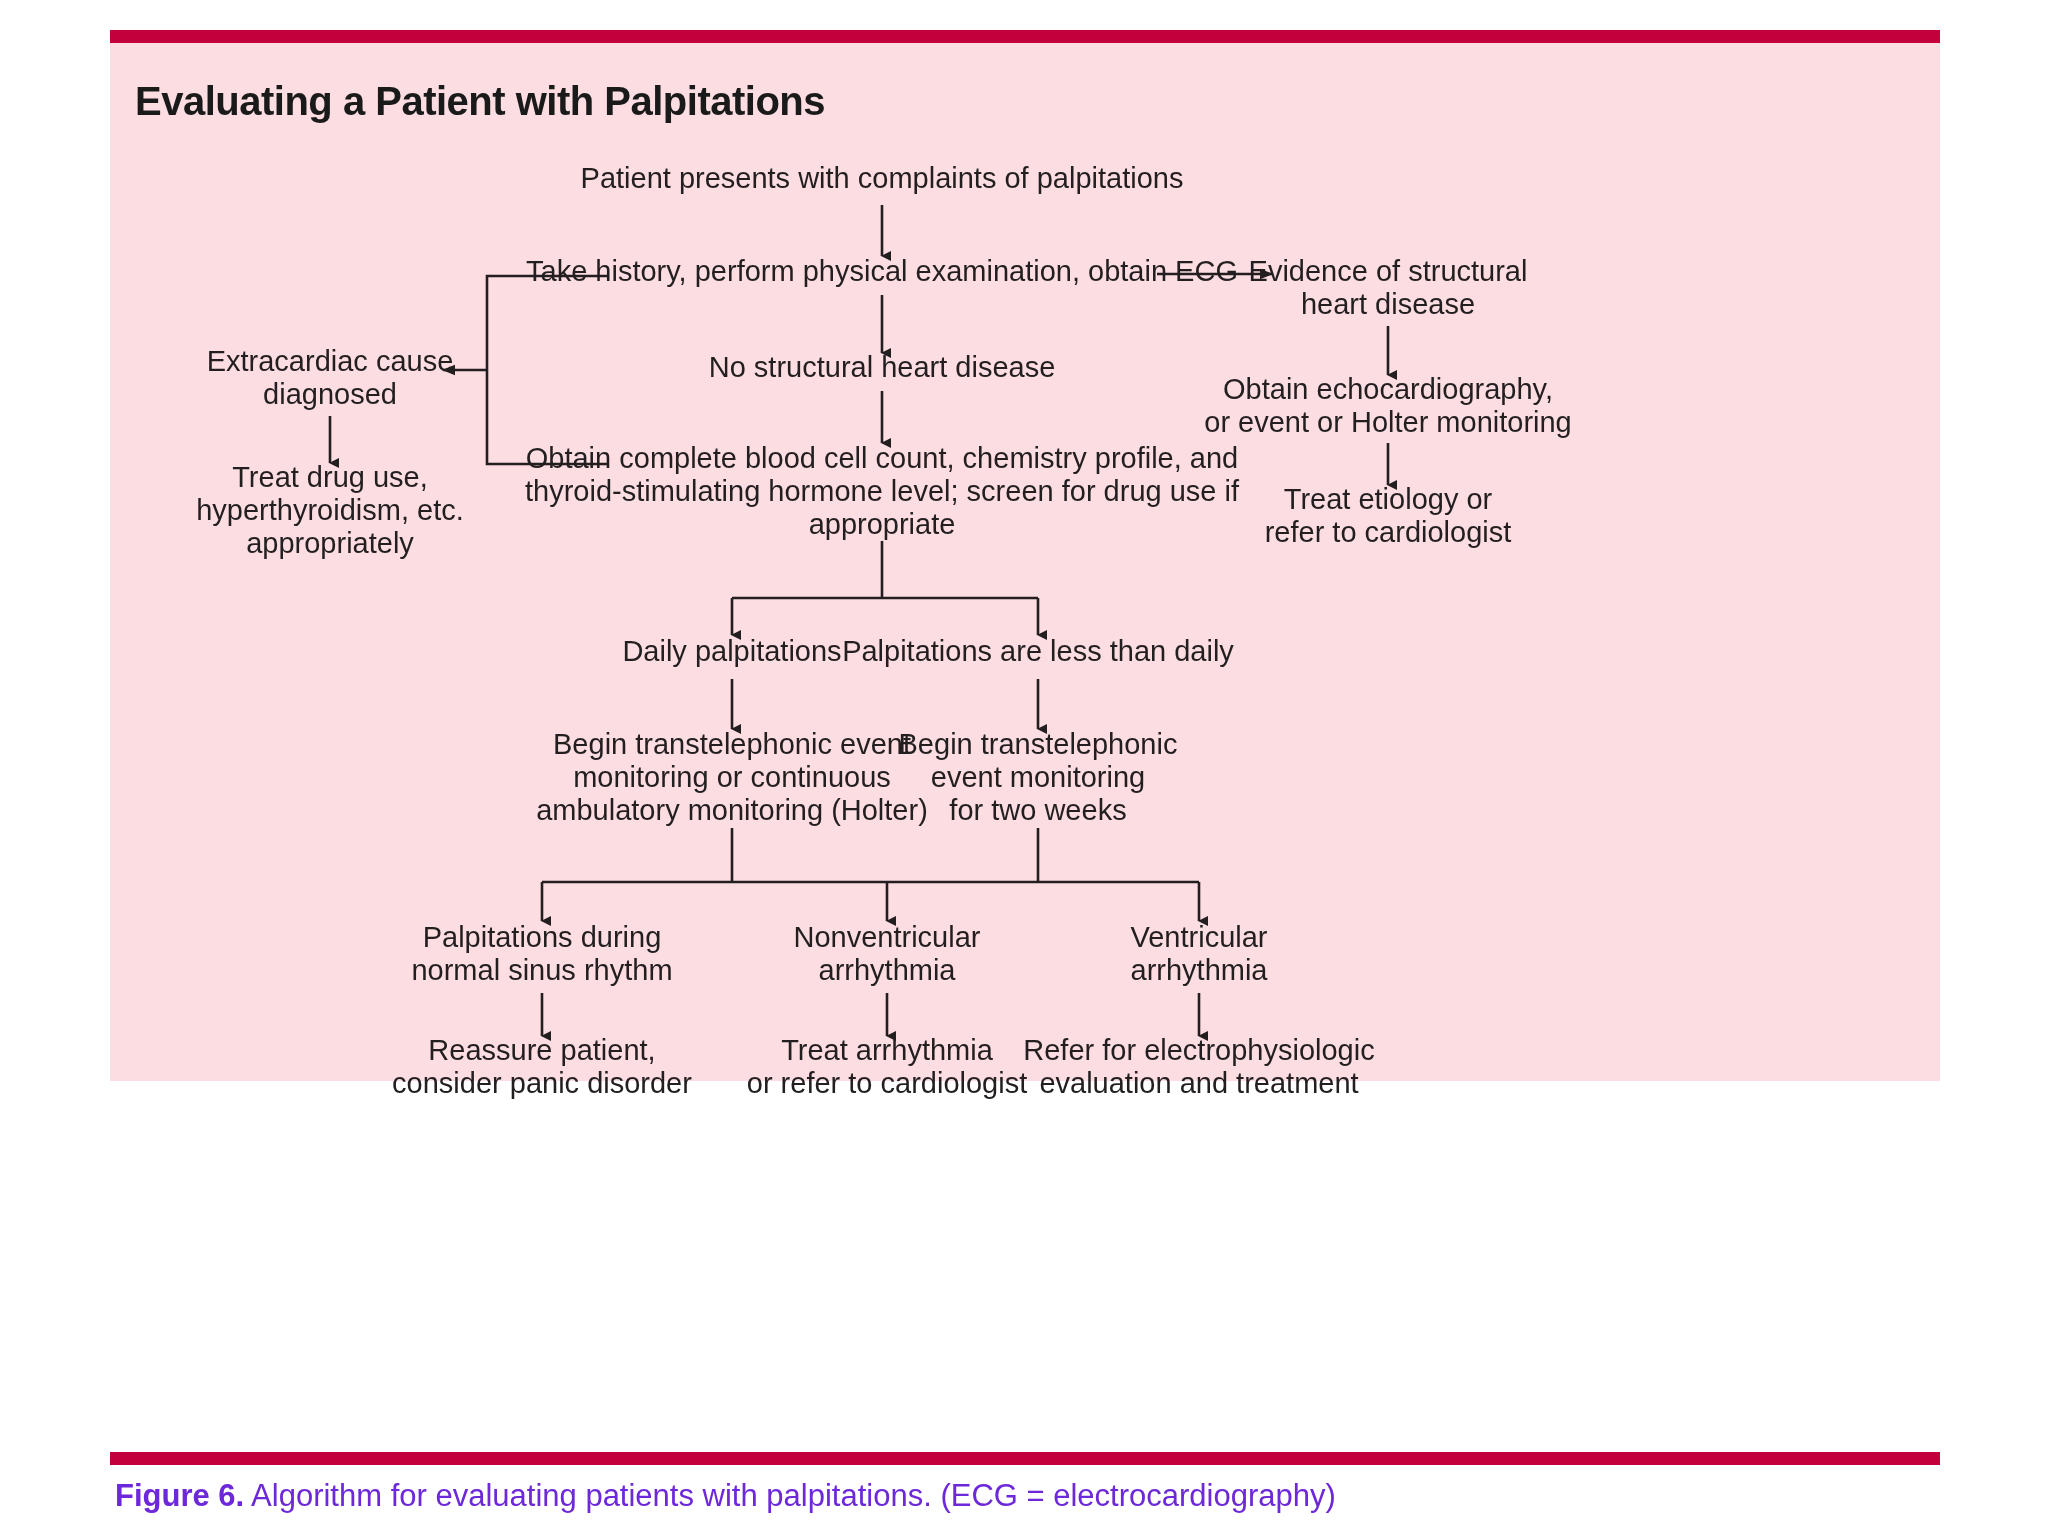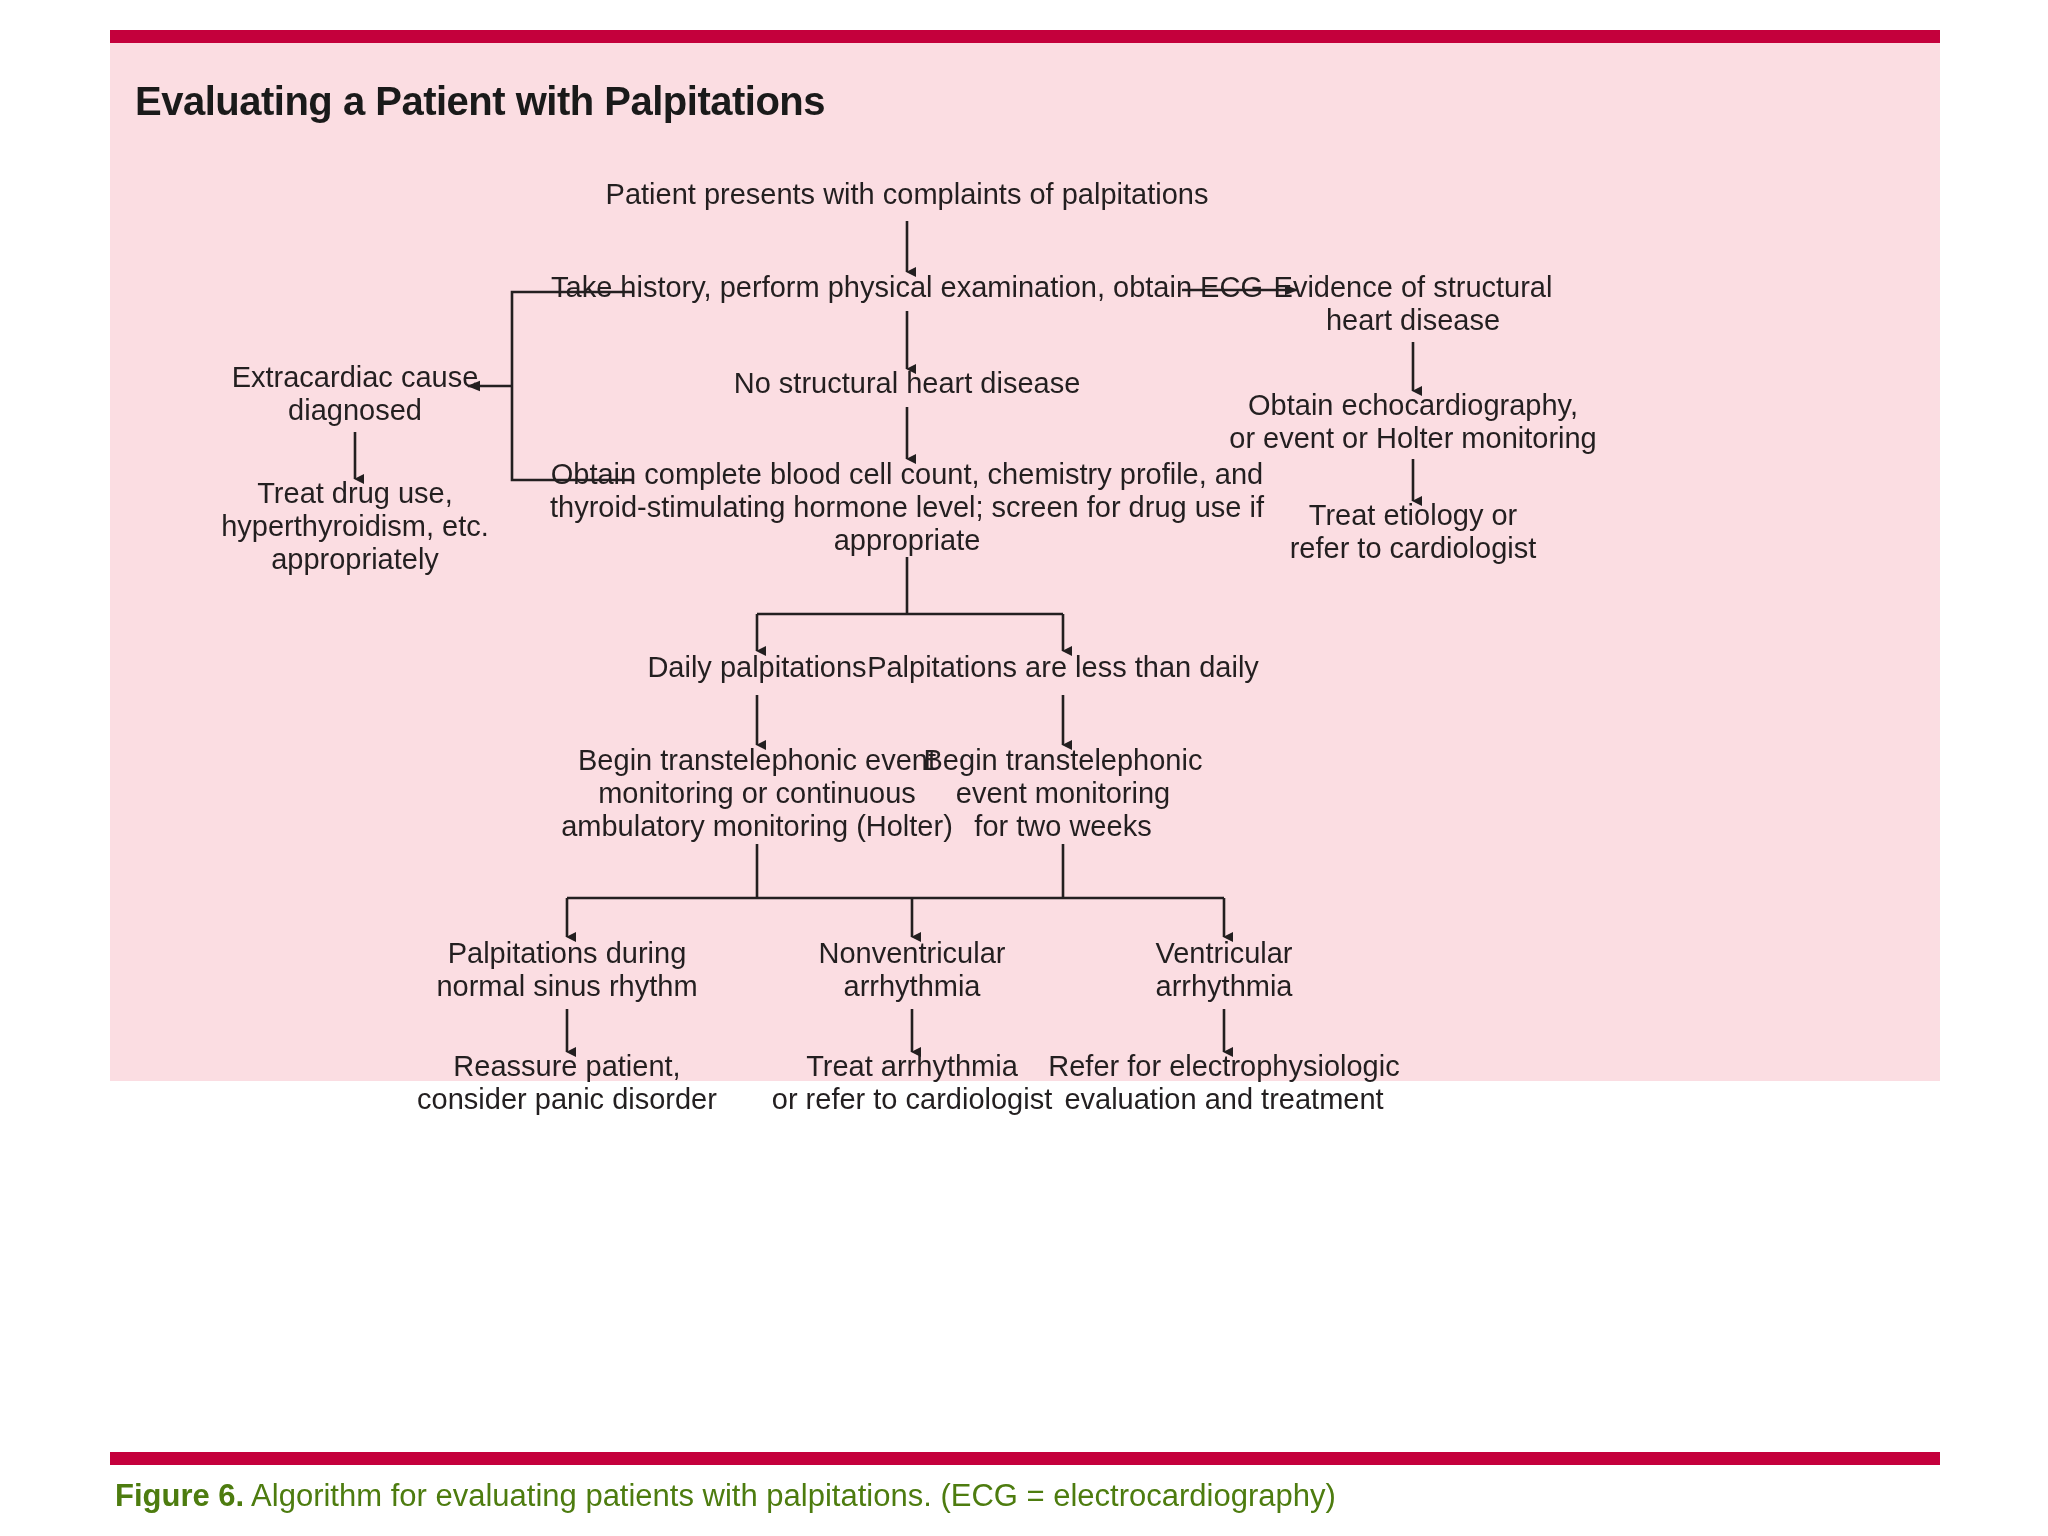--- a/index.html
+++ b/index.html
@@ -57,42 +57,41 @@
     font-size: 40px;
     letter-spacing: -0.5px;
     color: #1a1a1a;
     white-space: nowrap;
   }
 
   
   #diagram {
     position: absolute;
     left: 0;
-    top: 16px;
+    top: 0;
     width: 1830px;
     height: 1409px;
-    padding-left: 25px;
   }
   #diagram svg { display: block; }
 
   .node-text {
     font-family: "Liberation Sans", sans-serif;
     font-size: 29px;
     fill: #231f20;
   }
 
   
   #figure-caption {
     position: absolute;
     left: 115px;
     top: 1478px;
     width: 1900px;
     font-family: "Liberation Sans", sans-serif;
     font-size: 31px;
-    color: #4d7c0f;
+    color: #6d28d9;
     white-space: nowrap;
   }
   #figure-caption .cap-label {
     font-weight: bold;
   }
 </style>
 </head>
 <body>
 
 <div id="page">

